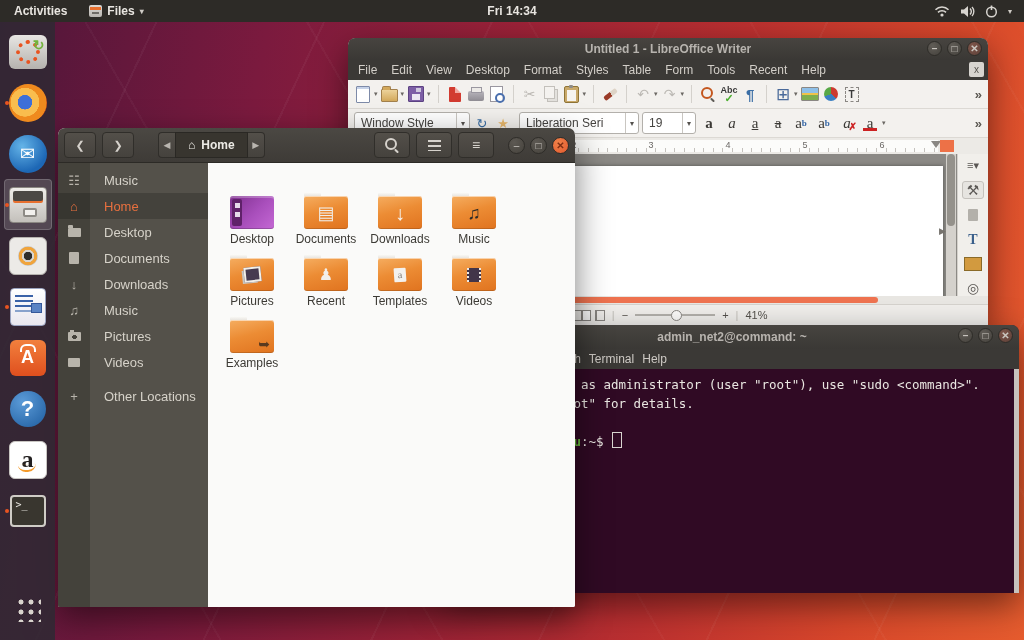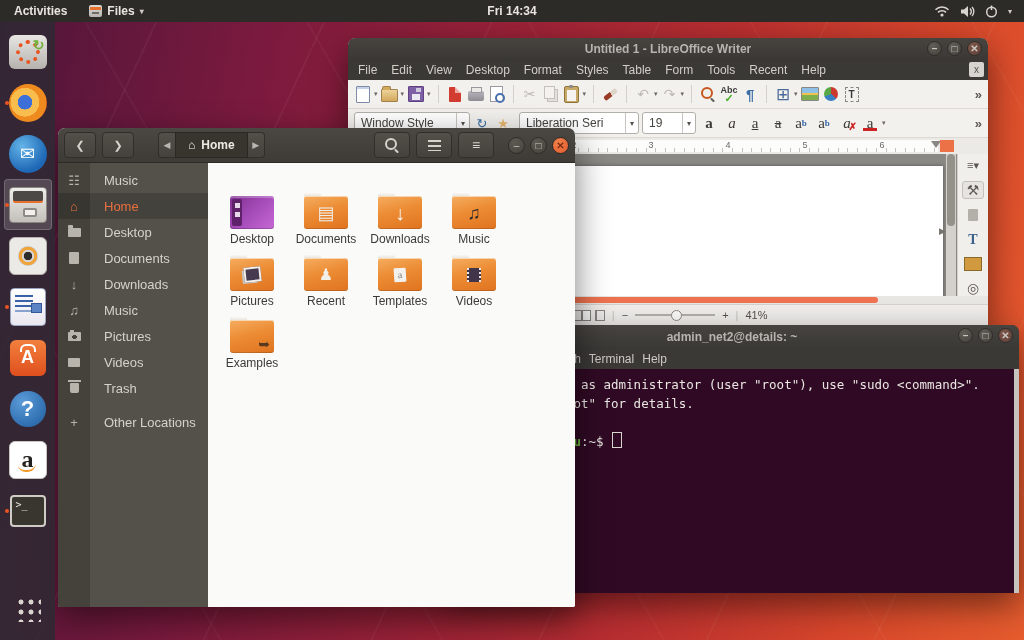--- a/index.html
+++ b/index.html
@@ -387,21 +387,21 @@
           <span class="zoom-knob"></span>
         </span>
       <span>+</span>
       <span class="sb-sep">|</span>
       <span>41%</span>
     </div>
   </div>
 
   <div class="window terminal">
     <div class="titlebar">
-      <span>admin_net2@details: ~</span>
+      <span>admin_net2@command: ~</span>
       <span class="wc">
         <span>–</span>
         <span>□</span>
         <span class="c-close">✕</span>
       </span>
     </div>
     <div class="term-menubar">
 
     <span>File</span>
         <span>Edit</span>
@@ -481,26 +481,20 @@
             <span class="sic">
               <span class="mi-cam"></span>
             </span>
             <span class="slabel">Pictures</span>
           </div>
         <div class="srow">
             <span class="sic">
               <span class="mi-video"></span>
             </span>
             <span class="slabel">Videos</span>
-          </div>
-        <div class="srow">
-            <span class="sic">
-              <span class="mi-trash"></span>
-            </span>
-            <span class="slabel">Trash</span>
           </div>
         <div class="srow other">
             <span class="sic">+</span>
             <span class="slabel">Other Locations</span>
           </div>
       </div>
       <div class="fcontent">
         <div class="fitem">
           <span class="desk-icon"></span>
           <span class="flabel">Desktop</span>

